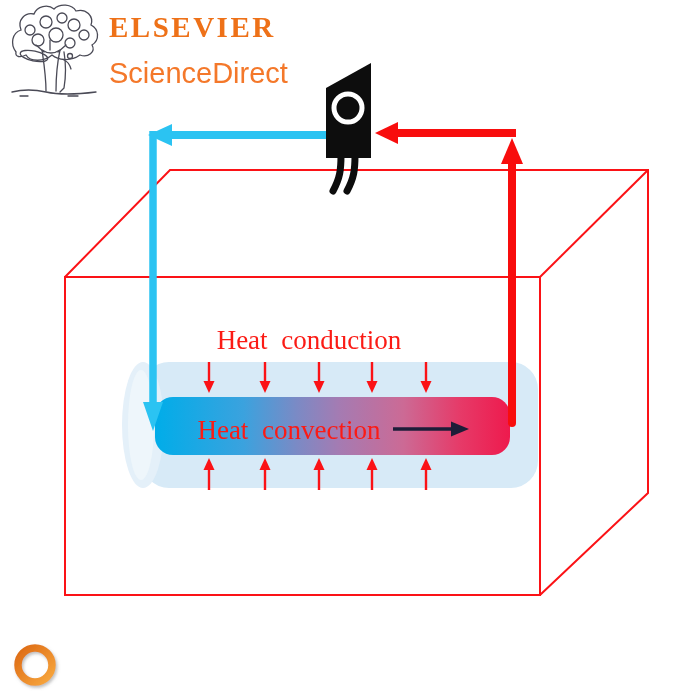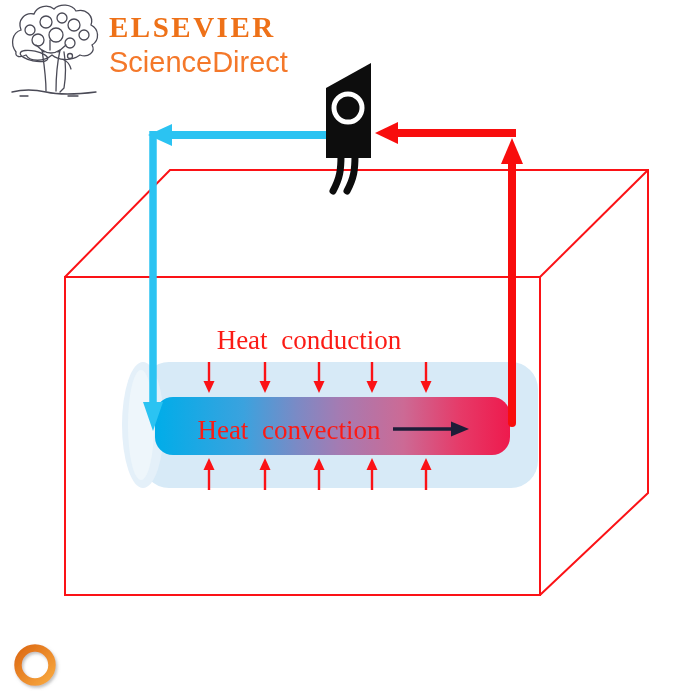--- a/index.html
+++ b/index.html
@@ -19,21 +19,21 @@
         font-family:"Liberation Sans",sans-serif;}
   .diagram-svg{position:absolute;left:0;top:0;}
   .brand{position:absolute;left:109px;top:12px;}
   .brand .publisher{
     font-family:"Liberation Serif",serif;
     font-weight:bold;font-size:29px;letter-spacing:2.5px;
     color:var(--publisher-orange);line-height:1.1;}
   .brand .platform{
     font-family:"Liberation Sans",sans-serif;
     font-weight:400;font-size:29px;letter-spacing:0px;
-    color:var(--platform-orange);margin-top:3px;line-height:1.1;}
+    color:var(--platform-orange);margin-top:14px;line-height:1.1;}
   .svg-label{
     font-family:"Liberation Serif",serif;
     font-size:27px;
     fill:var(--label-red);
     word-spacing:7px;
   }
 </style>
 </head>
 <body>
 

